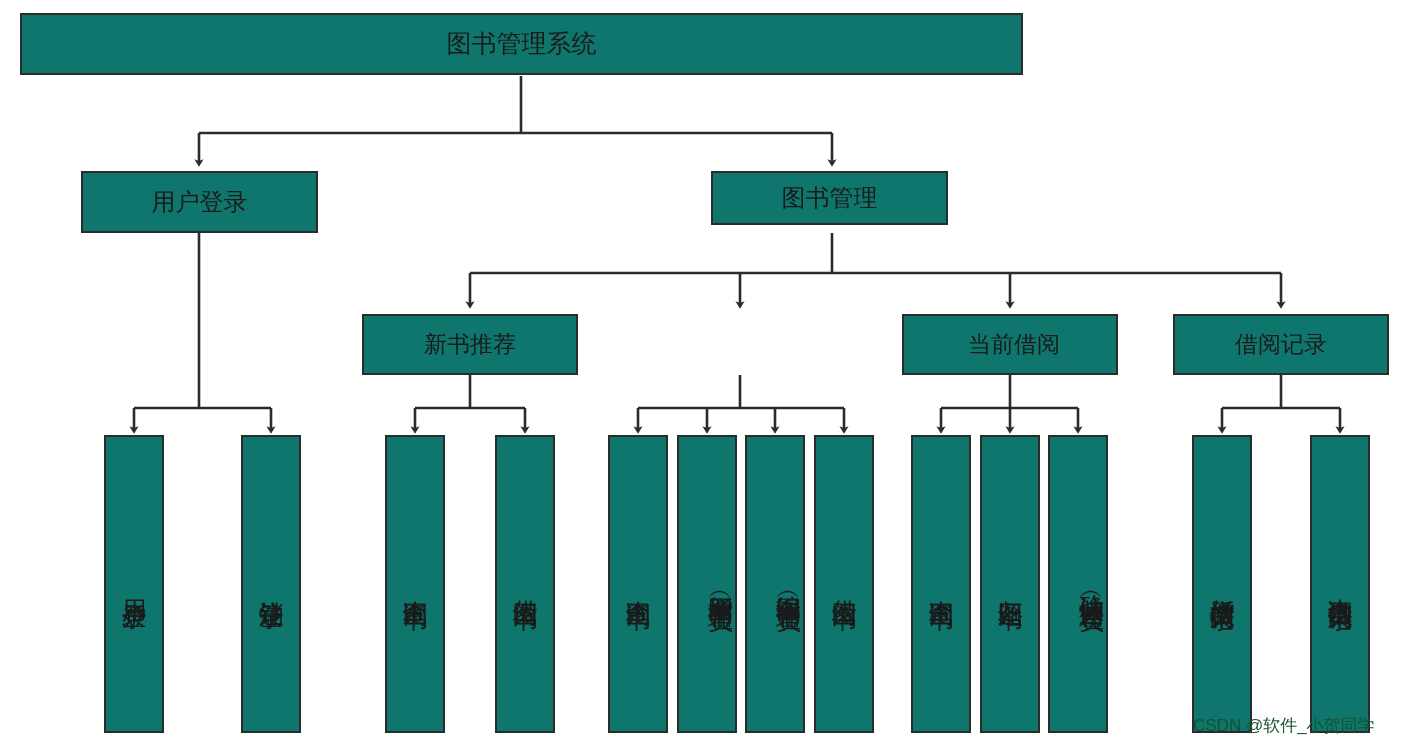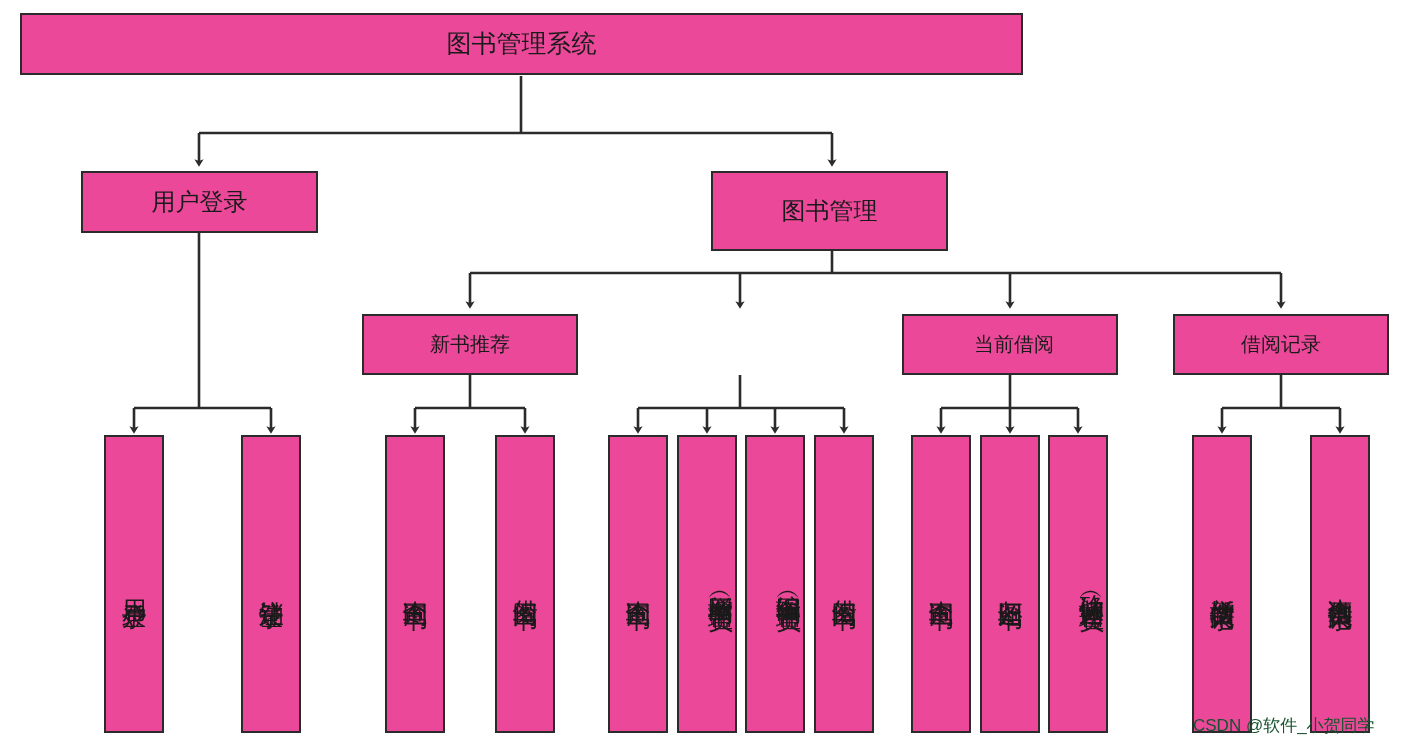--- a/index.html
+++ b/index.html
@@ -25,36 +25,36 @@
     left: 0;
     top: 0;
     width: 1405px;
     height: 747px;
     pointer-events: none;
   }
   .node {
     position: absolute;
     box-sizing: border-box;
     border: 2px solid #2b2b2b;
-    background: #ec4899;
+    background: #0f766e;
     color: #1a1a1a;
     display: flex;
     align-items: center;
     justify-content: center;
     text-align: left;
     line-height: 1.18;
   }
   .node.root {
     font-size: 25px;
   }
   .node.lvl2 {
     font-size: 24px;
   }
   .node.lvl3 {
-    font-size: 20px;
+    font-size: 23px;
   }
   .node.leaf {
     writing-mode: vertical-rl;
     text-orientation: upright;
     font-size: 25px;
     letter-spacing: 2px;
     padding-top: 4px;
     padding-bottom: 4px;
   }
   .node.leaf.align-top {
@@ -121,21 +121,21 @@
       <path d="M1281,375 L1281,408"></path>
       <path d="M1222,408 L1340,408"></path>
       <path d="M1222,408 L1222,430" marker-end="url(#arrow)"></path>
       <path d="M1340,408 L1340,430" marker-end="url(#arrow)"></path>
     </g>
   </svg>
 
   <div class="node root" style="left:20px; top:13px; width:1003px; height:62px;">图书管理系统</div>
 
   <div class="node lvl2" style="left:81px; top:171px; width:237px; height:62px;">用户登录</div>
-  <div class="node lvl2" style="left:711px; top:171px; width:237px; height:80px;">图书管理</div>
+  <div class="node lvl2" style="left:711px; top:171px; width:237px; height:54px;">图书管理</div>
 
   <div class="node lvl3" style="left:362px; top:314px; width:216px; height:61px;">新书推荐</div>
   <div class="node lvl3" style="left:902px; top:314px; width:216px; height:61px;padding-left:8px;">当前借阅</div>
   <div class="node lvl3" style="left:1173px; top:314px; width:216px; height:61px;">借阅记录</div>
 
   <div class="node leaf" style="left:104px; top:435px; width:60px; height:298px;">用户登录</div>
   <div class="node leaf" style="left:241px; top:435px; width:60px; height:298px;">注销登录</div>
 
   <div class="node leaf" style="left:385px; top:435px; width:60px; height:298px;">查询图书</div>
   <div class="node leaf" style="left:495px; top:435px; width:60px; height:298px;">借阅图书</div>

